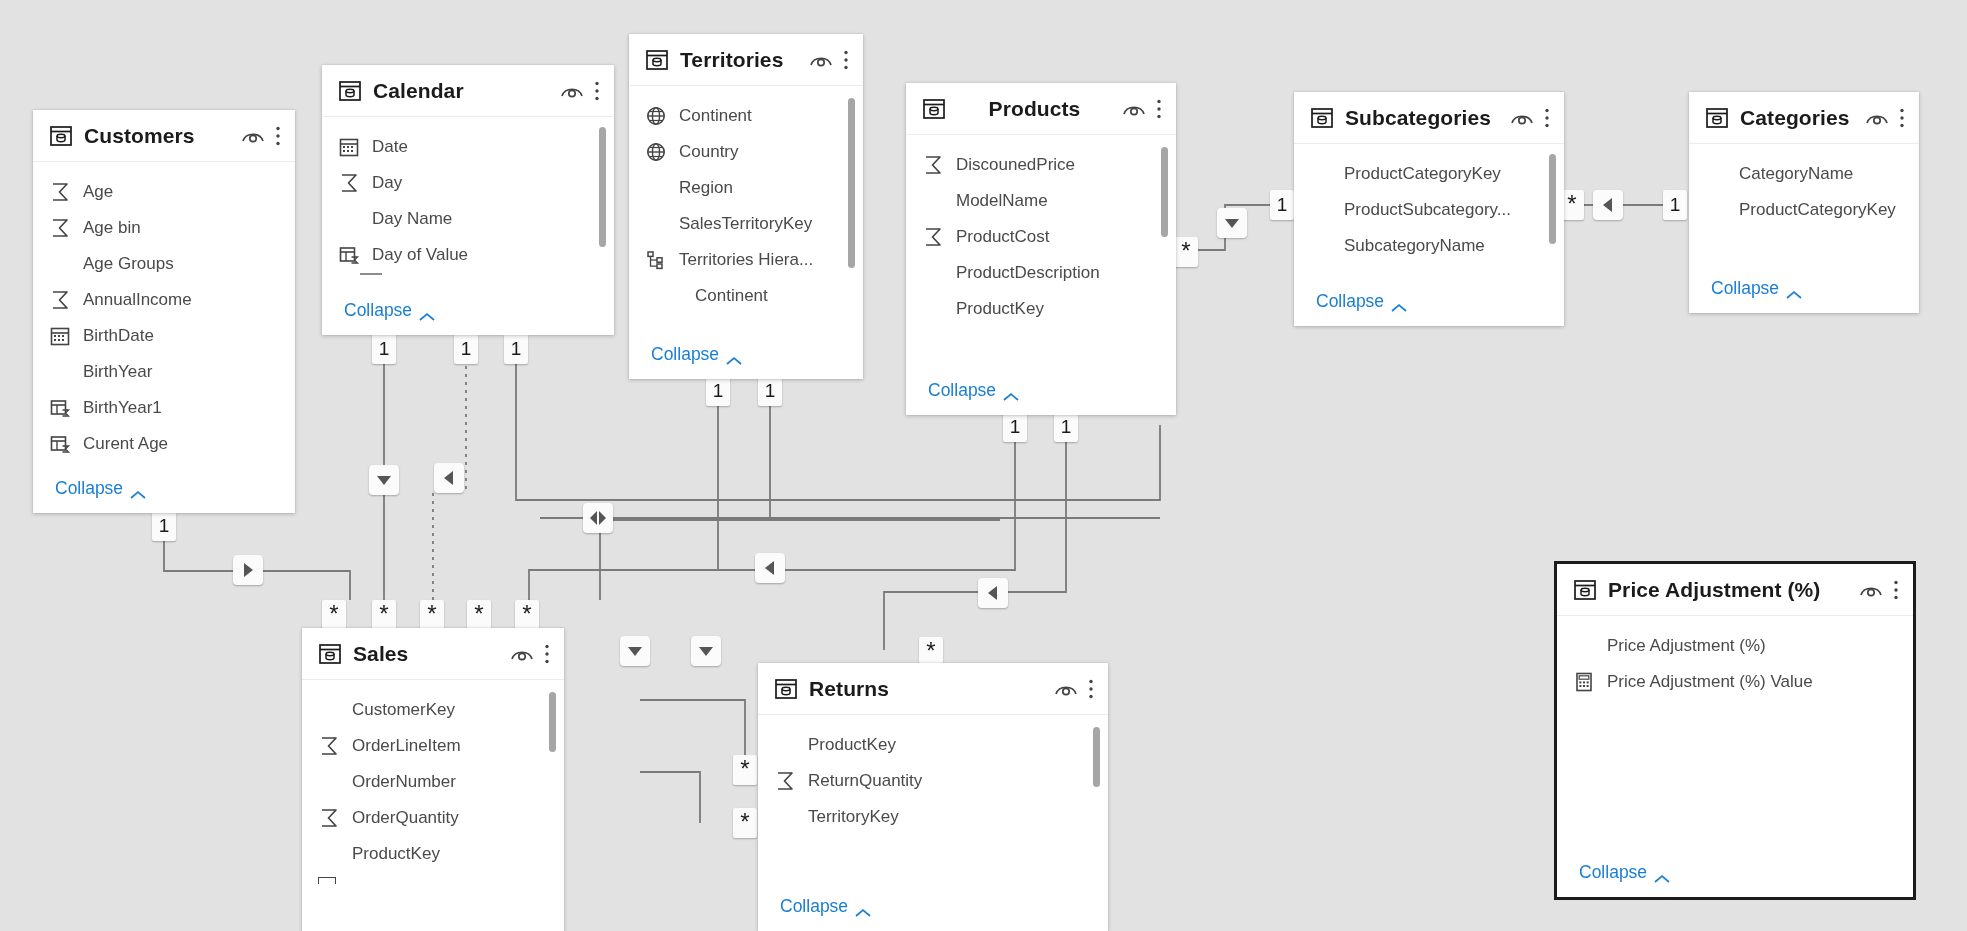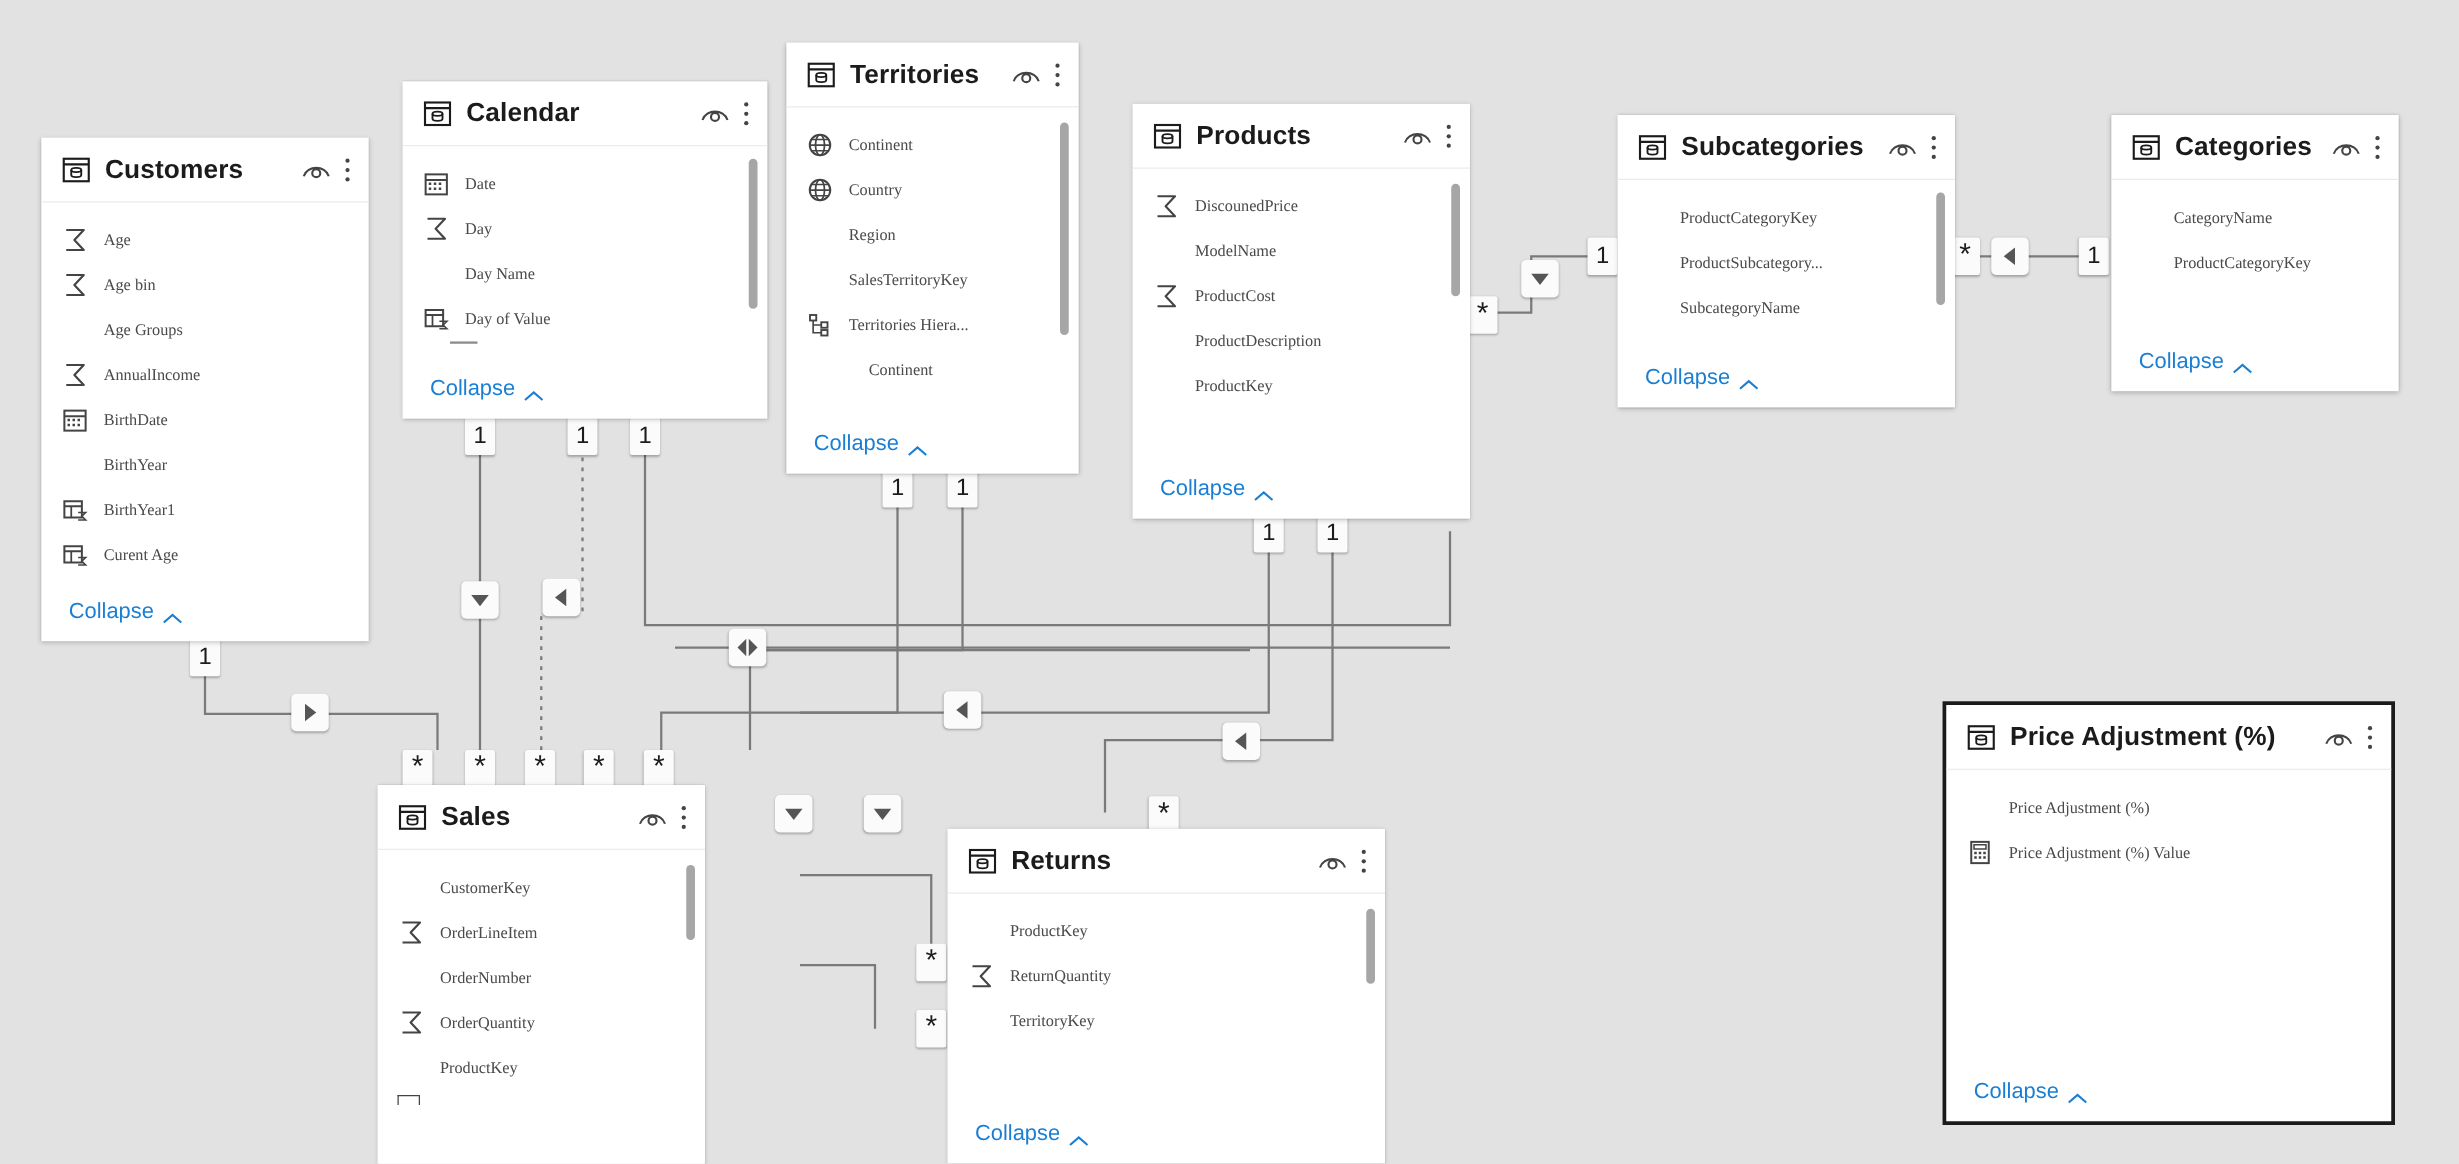--- a/index.html
+++ b/index.html
@@ -54,24 +54,23 @@
     position: relative;
     flex: 1 1 auto;
     padding: 12px 0 0 0;
     overflow: hidden;
   }
   .field {
     display: flex;
     align-items: center;
     height: 36px;
     padding-left: 16px;
-    font-size: 13px;
+    font-size: 17px;
     color: #4a4a4a;
     white-space: nowrap;
-    font-family: Liberation Serif, serif;
   }
   .field .fi { width: 22px; height: 22px; flex: none; margin-right: 12px; }
   .field .fi.blank { visibility: hidden; }
   .field.indent { padding-left: 66px; }
   .tbl-foot {
     flex: none;
     padding: 4px 0 14px 22px;
     font-size: 17.5px;
     color: #1a7fd4;
     display: flex;
@@ -383,21 +382,21 @@
         </div>
     </div>
     <div class="tbl-foot">
       <span>Collapse</span>
       <span class="chev"><svg viewBox="0 0 16 10" width="16" height="10">
             <path d="M1,8 L8,2 L15,8" fill="none" stroke="#1a7fd4" stroke-width="1.7"></path>
           </svg></span>
     </div>
   </div>
 
-  <div class="tbl" style="left:906px; top:83px; width:270px; height:332px;">
+  <div class="tbl" style="left:906px; top:83px; width:270px; height:332px;text-align:center;">
     <div class="tbl-head">
       <span class="tbl-icon">
         <svg viewBox="0 0 24 24" width="24" height="24">
             <rect x="2" y="3" width="20" height="18" fill="none" stroke="#1b1b1b" stroke-width="1.7"></rect>
             <line x1="2" y1="7.5" x2="22" y2="7.5" stroke="#1b1b1b" stroke-width="1.7"></line>
             <ellipse cx="12" cy="12" rx="4" ry="1.7" fill="none" stroke="#1b1b1b" stroke-width="1.5"></ellipse>
             <path d="M8,12 v4 a4,1.7 0 0 0 8,0 v-4" fill="none" stroke="#1b1b1b" stroke-width="1.5"></path>
           </svg>
       </span>
       <span class="tbl-title">Products</span>

